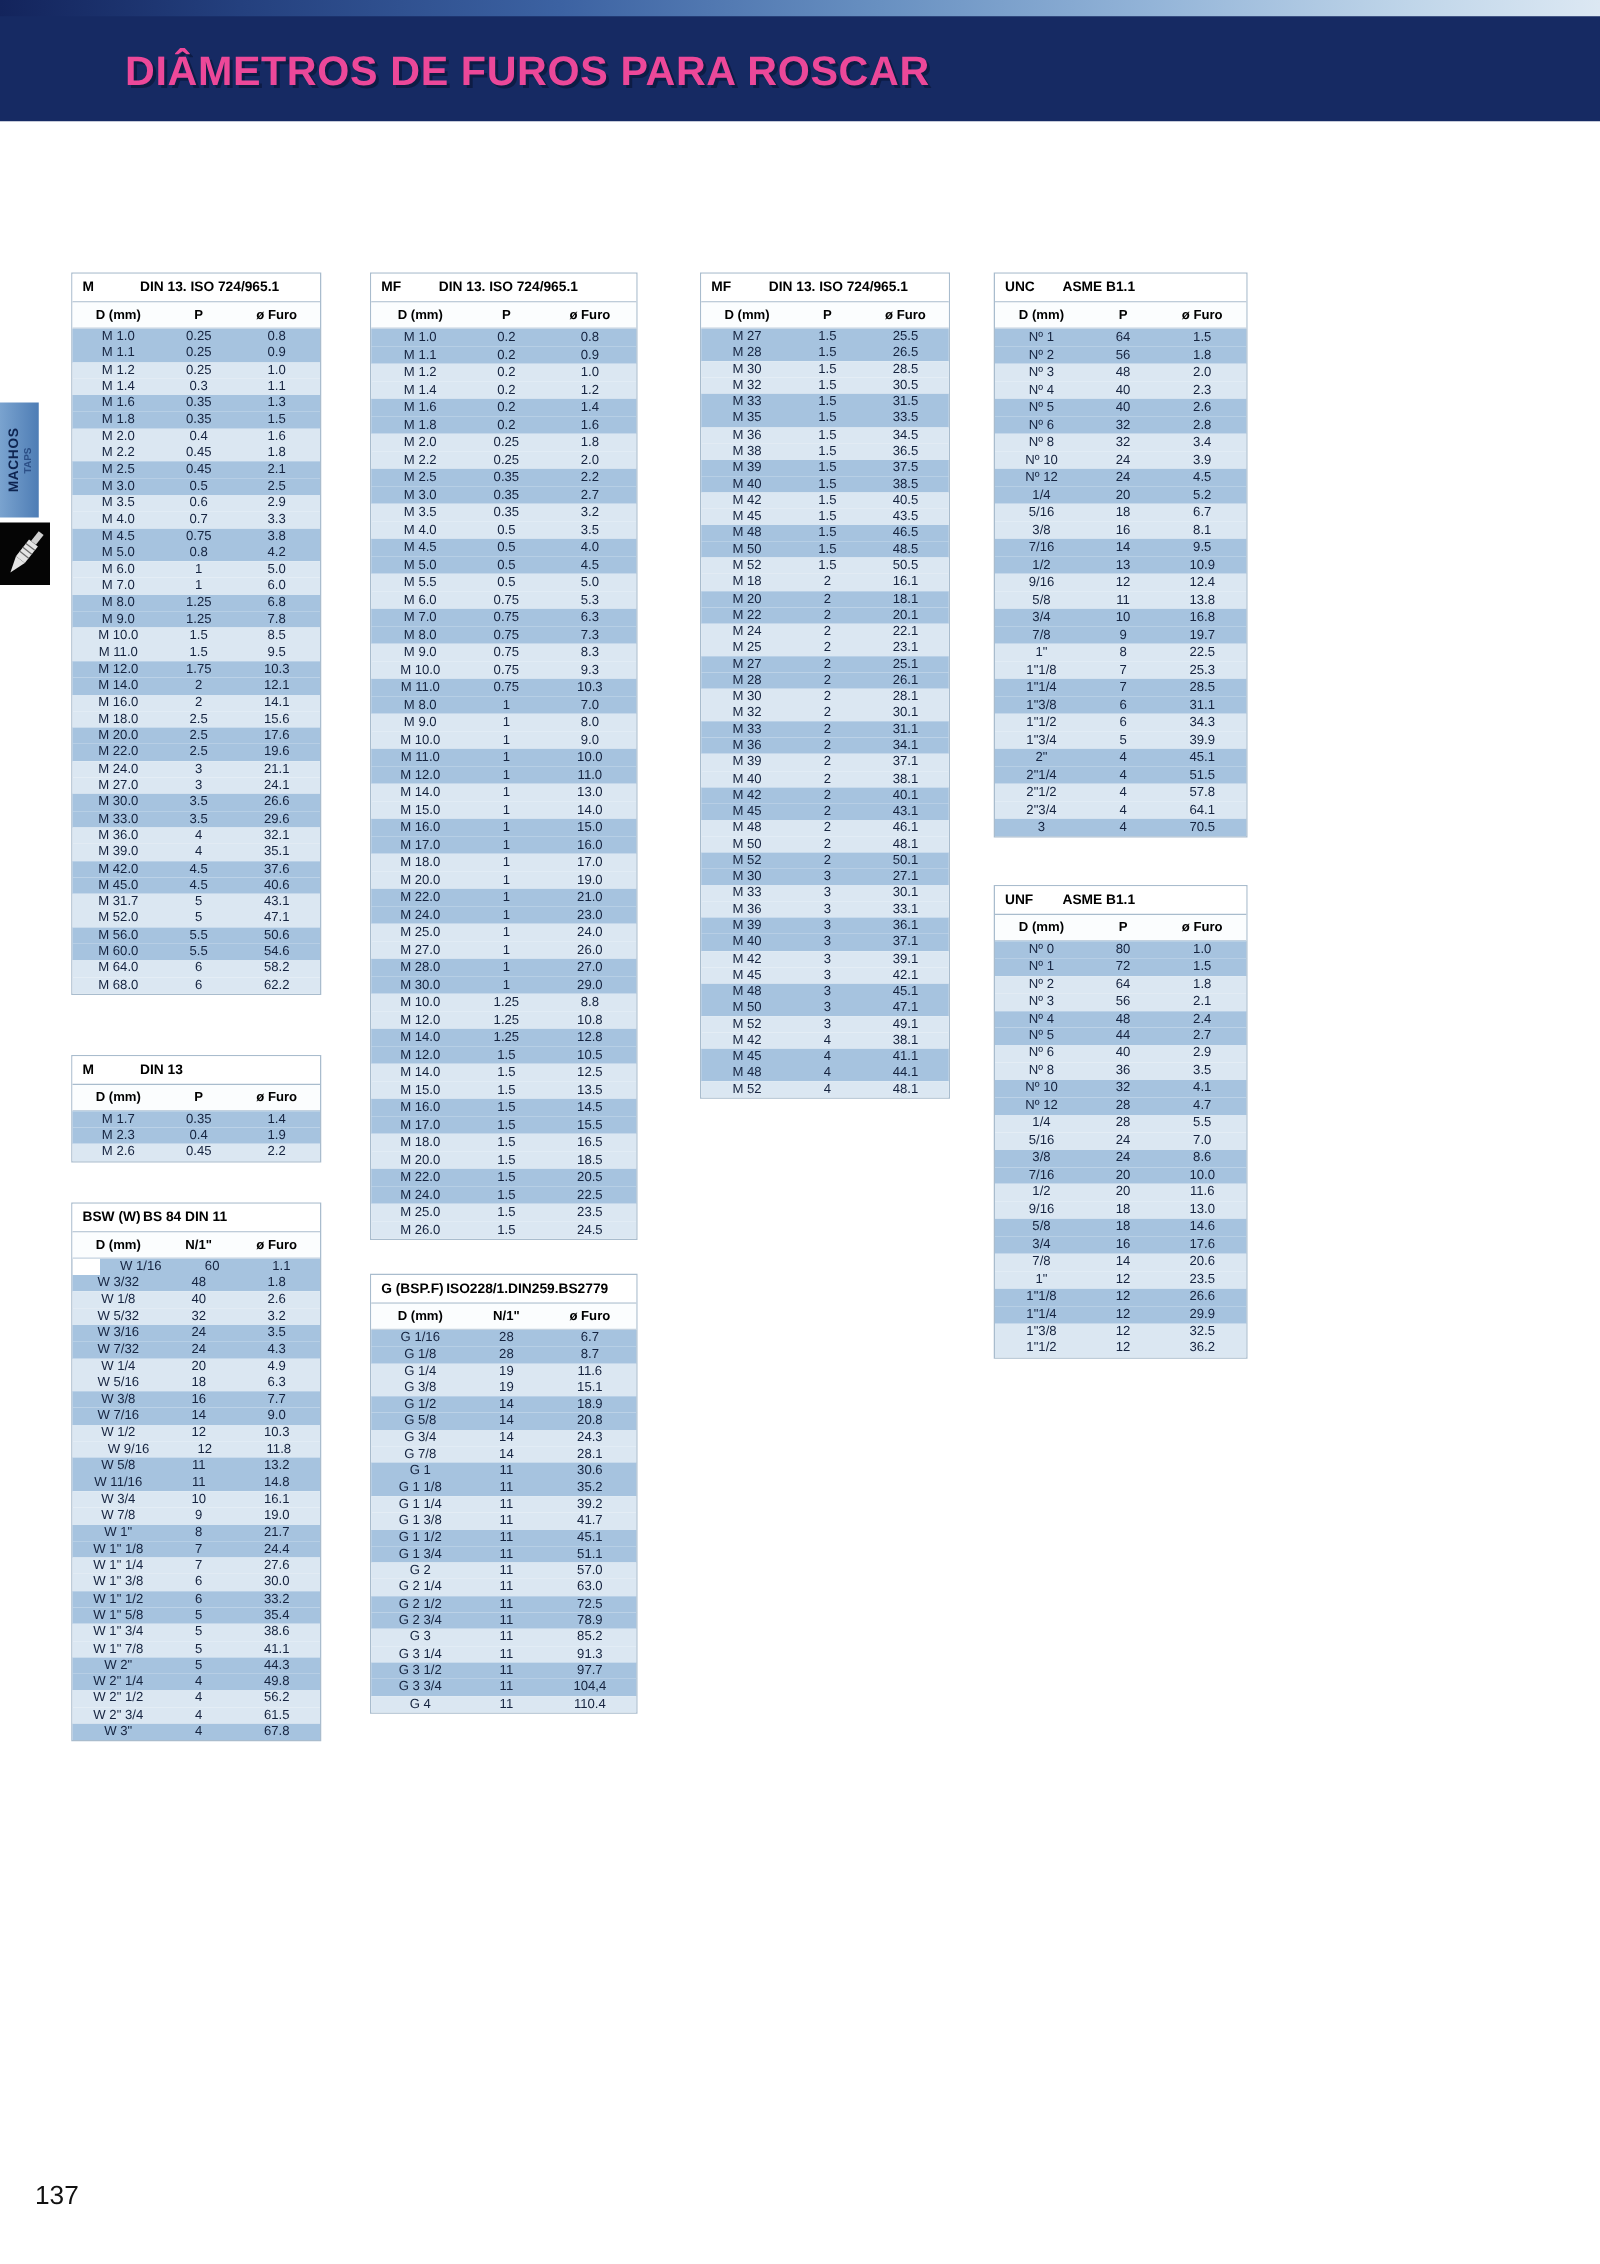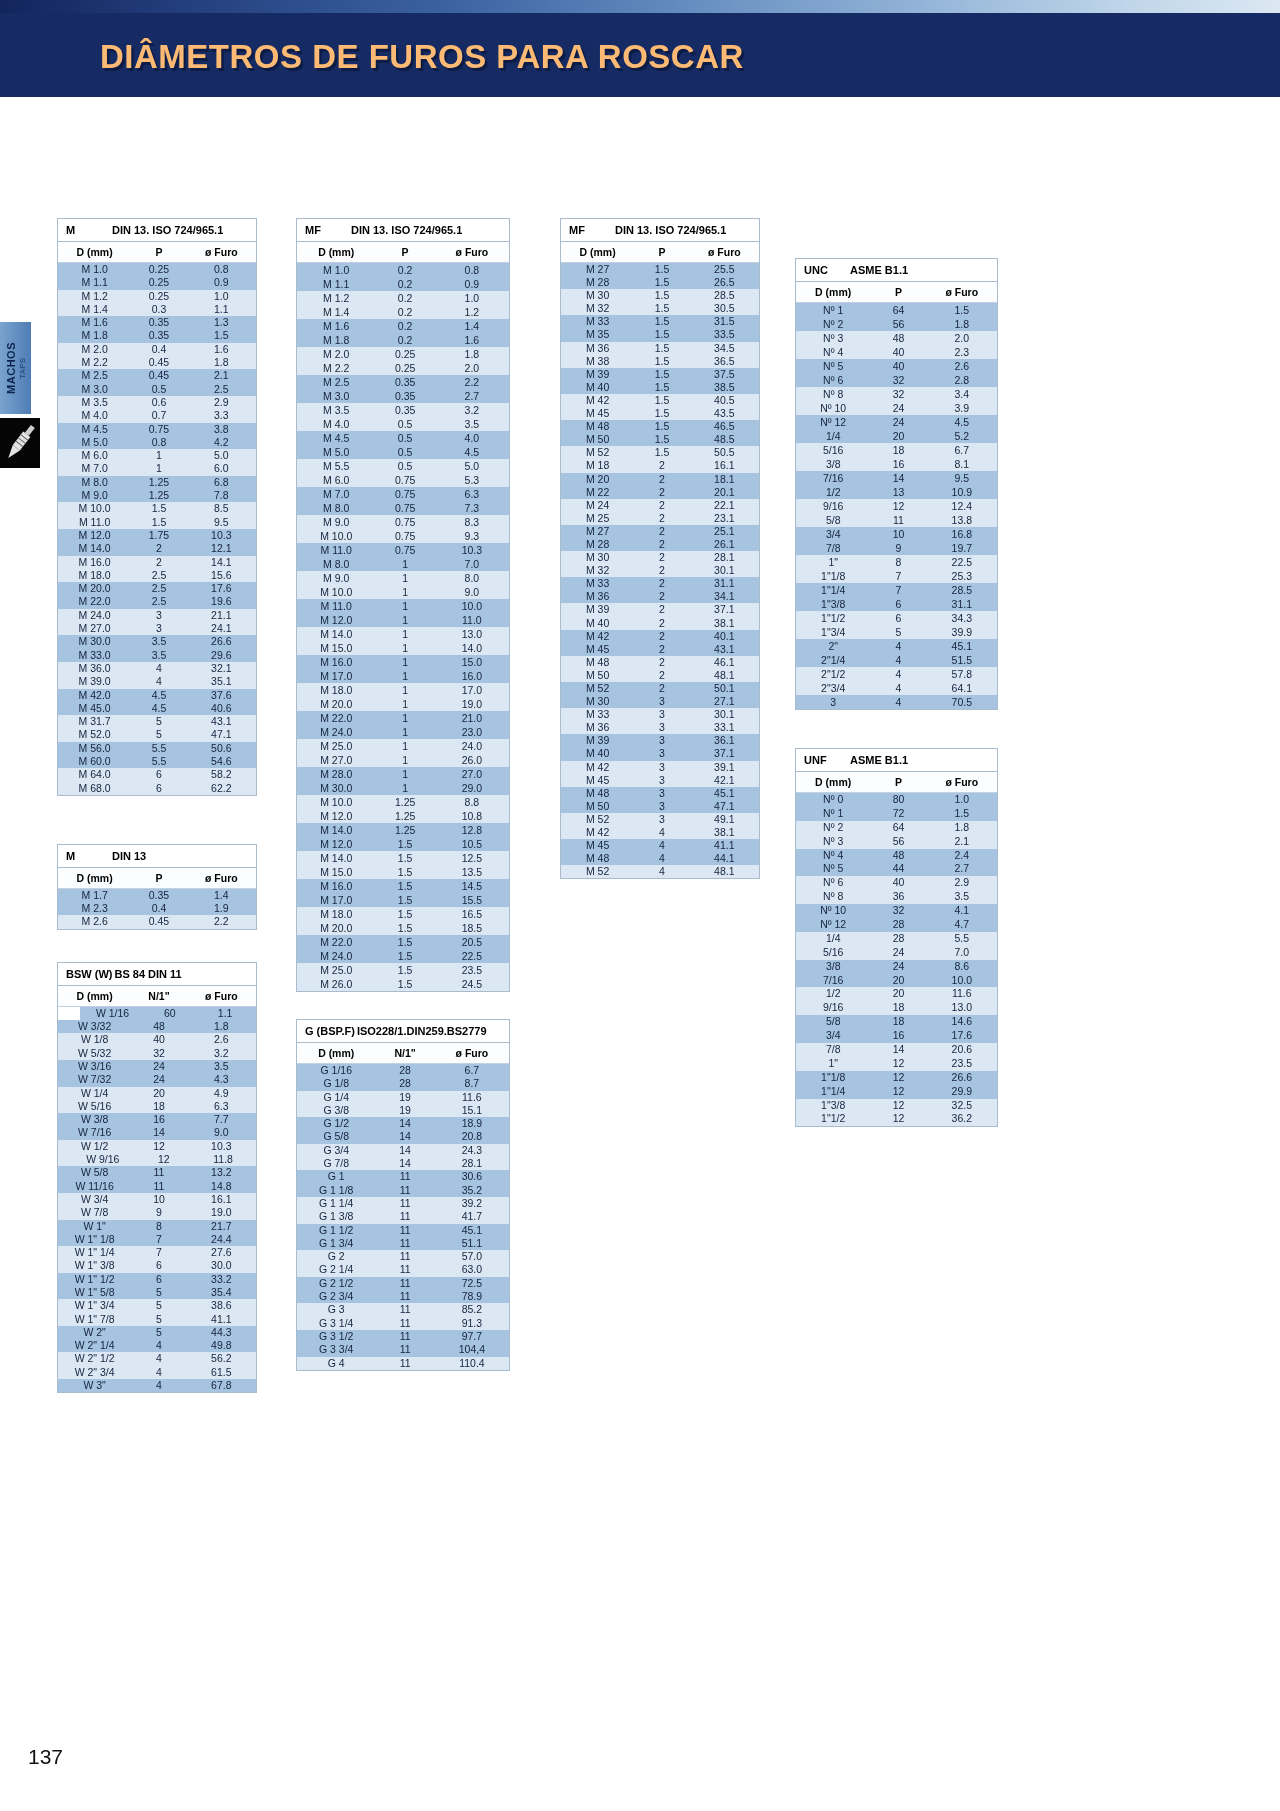--- a/index.html
+++ b/index.html
@@ -8,21 +8,21 @@
     width:1280px; height:1811px; position:relative; overflow:hidden;
     font-family:"Liberation Sans", sans-serif;
   }
 
   
   .banner { position:absolute; left:0; top:0; width:1280px; height:97px;
             background:var(--banner_navy,#162a63); }
   .strip  { position:absolute; left:0; top:0; width:1280px; height:13px;
             background:linear-gradient(90deg,#13245c 0%,#24407e 15%,#3c62a2 35%,
                        #6890c1 55%,#93b4d8 72%,#bfd5e9 88%,#dce8f3 100%); }
-  .page-title { position:absolute; left:100px; top:38px; color:#fdba74;
+  .page-title { position:absolute; left:100px; top:38px; color:#ec4899;
                 font-size:33px; font-weight:bold; letter-spacing:.5px;
                 text-shadow:2.5px 2.5px 0 rgba(8,16,45,.55); white-space:nowrap; }
   .sub-box { position:absolute; left:782px; top:14px; width:278px; height:93px;
              background:var(--subtitle_blue,#5d8fc2); padding:16px 0 0 18px; }
   .sub-box div { color:#fff; font-size:23px; font-weight:bold; line-height:29px;
                  text-shadow:1.5px 1.5px 0 rgba(20,40,80,.5); }
 
   
   .side-tab { position:absolute; left:0; top:322px; width:31px; height:92px;
               background:linear-gradient(90deg,#7aa3cf,var(--tab_blue,#4e7db5));
@@ -31,21 +31,21 @@
   .vtext.pt { font-size:11px; color:#0e2450; letter-spacing:.5px; }
   .vtext.en { font-size:8px;  color:#2c4f86; }
   .tool-box { position:absolute; left:0; top:418px; width:40px; height:50px;
               background:#050505; display:flex; align-items:center; justify-content:center; }
 
   
   .tcol { position:absolute; top:218px; }
   #col0 { left:57px;  width:200px; }
   #col1 { left:296px; width:214px; }
   #col2 { left:560px; width:200px; }
-  #col3 { left:795px; width:203px;margin-top:40px; }
+  #col3 { left:795px; width:203px; }
 
   .tbl { border:1px solid #a9bccd; background:#fff; }
   .ttl { height:23px; line-height:22px; background:#ffffff; border-bottom:1px solid #a9bccd;
          display:flex; font-size:11px; font-weight:bold; color:#000; white-space:nowrap; }
   .ttl .des { padding-left:8px; min-width:52px; }
   .ttl .std { padding-left:2px; }
   .hdr { height:21px; line-height:21px; background:#fbfdfe; display:flex;
          font-size:10.5px; font-weight:bold; color:#000; border-bottom:1px solid #c3d2e0; }
   .row { display:flex; font-size:10.5px; color:var(--text_dark,#15233f); }
   .c  { display:block; text-align:center; overflow:hidden; }

